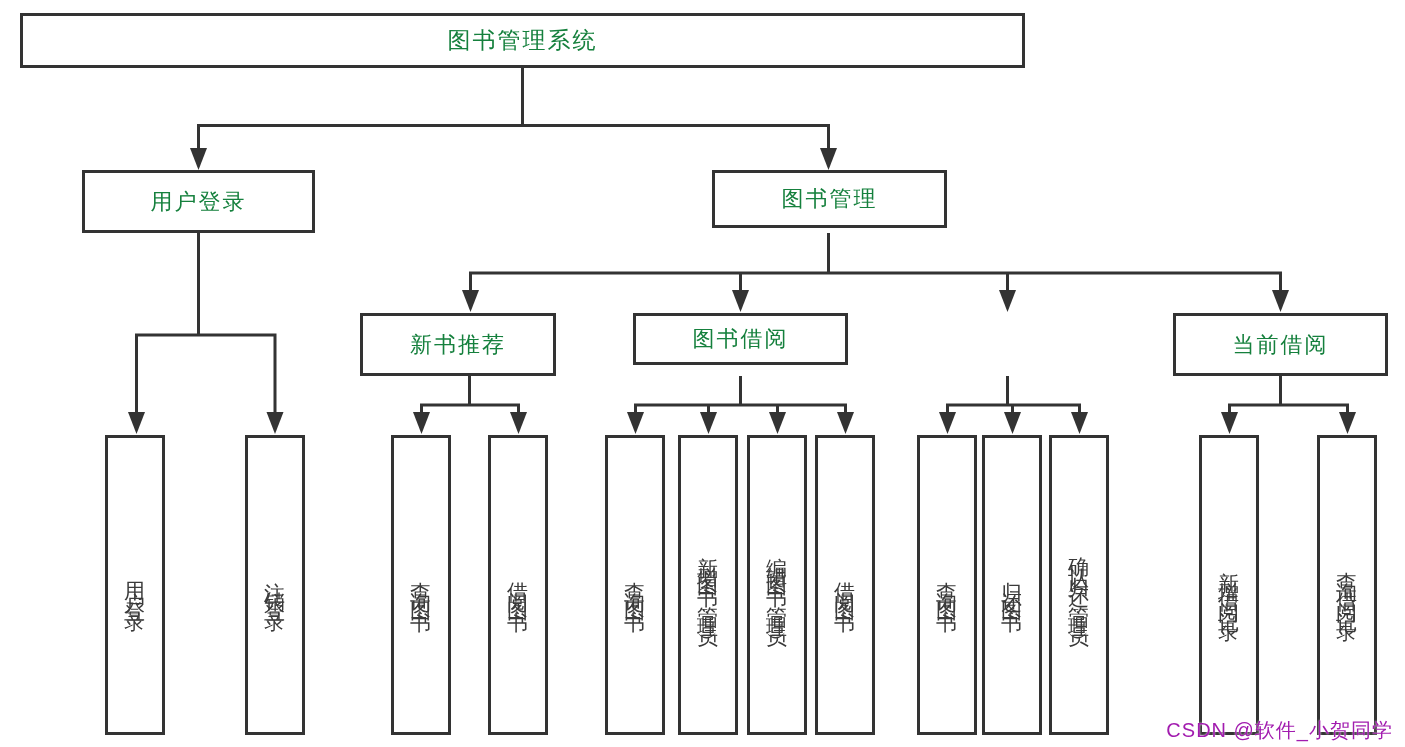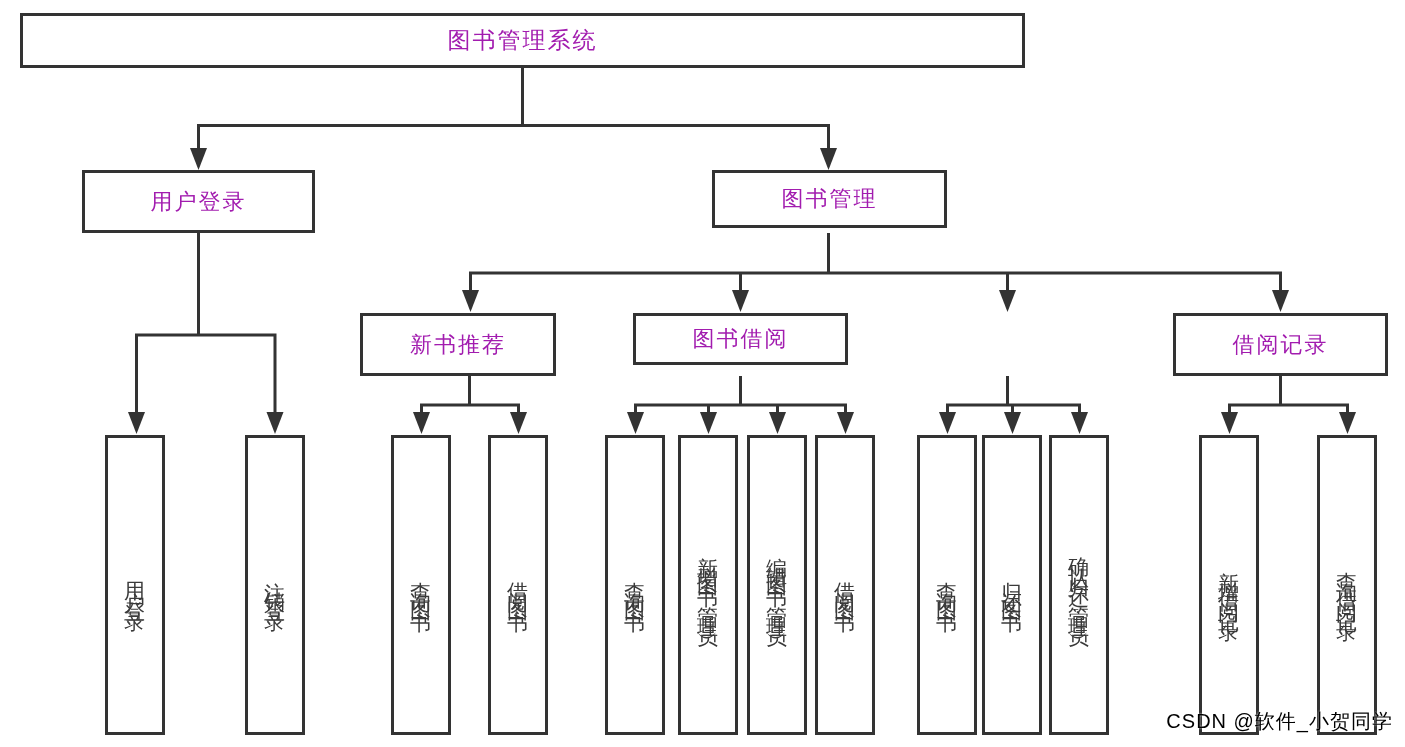--- a/index.html
+++ b/index.html
@@ -16,39 +16,39 @@
     box-sizing:border-box;
     background:#ffffff;
     border:3px solid #333333;
     display:flex;align-items:center;justify-content:center;
     z-index:2;
     color:#3a3a3a;
   }
   .h-label{
     font-size:22px;
     letter-spacing:2px;
-    color:#a21caf;
+    color:#15803d;
     white-space:nowrap;
   }
   .root-label{font-size:23px;}
   .v-label{
     writing-mode:vertical-rl;
     text-orientation:mixed;
     font-size:21px;
     line-height:1;
     letter-spacing:10px;
     color:#3a3a3a;
     white-space:nowrap;
   }
   .watermark{
     position:absolute;
-    right:12px;bottom:12px;
+    right:12px;bottom:3px;
     z-index:3;
     font-size:20px;
-    color:#000000;
+    color:#a21caf;
     text-shadow:0 0 2px #ffffff;
     letter-spacing:1px;
     margin-top:23px;
   }
 </style>
 </head>
 <body>
 
 <div class="canvas">
 
@@ -99,21 +99,21 @@
     <span class="h-label">图书管理</span>
   </div>
 
   <div class="node" style="left:360px;top:313px;width:196px;height:63px;">
     <span class="h-label">新书推荐</span>
   </div>
   <div class="node" style="left:633px;top:313px;width:215px;height:52px;">
     <span class="h-label">图书借阅</span>
   </div>
   <div class="node" style="left:1173px;top:313px;width:215px;height:63px;">
-    <span class="h-label">借阅记录</span>
+    <span class="h-label">当前借阅</span>
   </div>
 
   <div class="node" style="left:105px;top:435px;width:60px;height:300px;">
     <span class="v-label">用户登录</span>
   </div>
   <div class="node" style="left:245px;top:435px;width:60px;height:300px;">
     <span class="v-label">注销登录</span>
   </div>
 
   <div class="node" style="left:391px;top:435px;width:60px;height:300px;">

